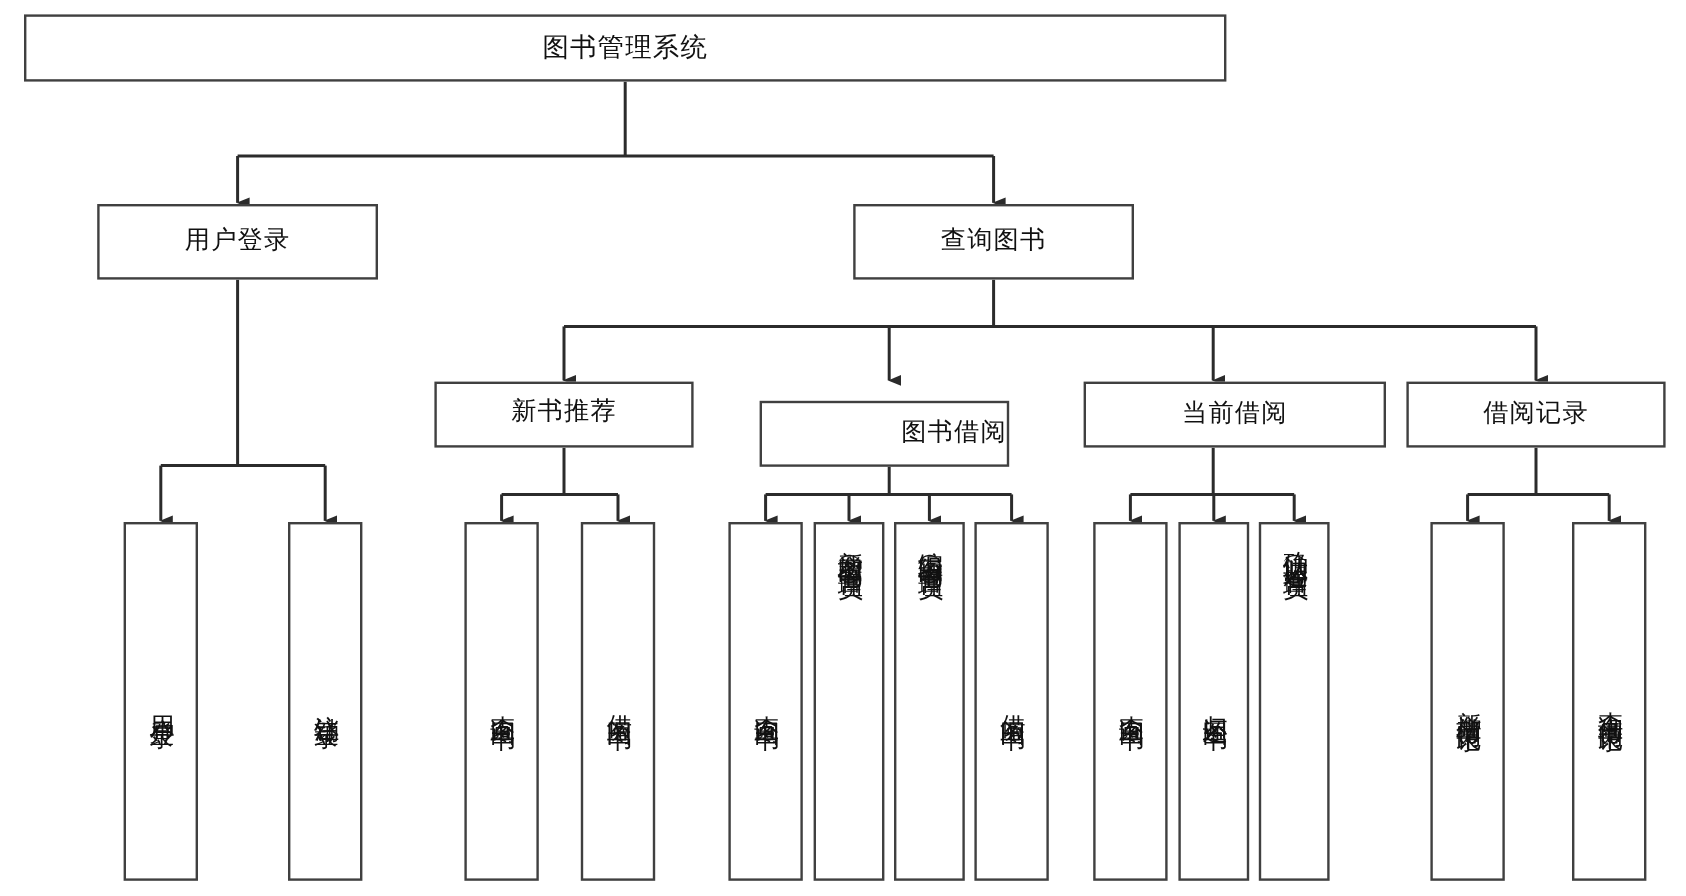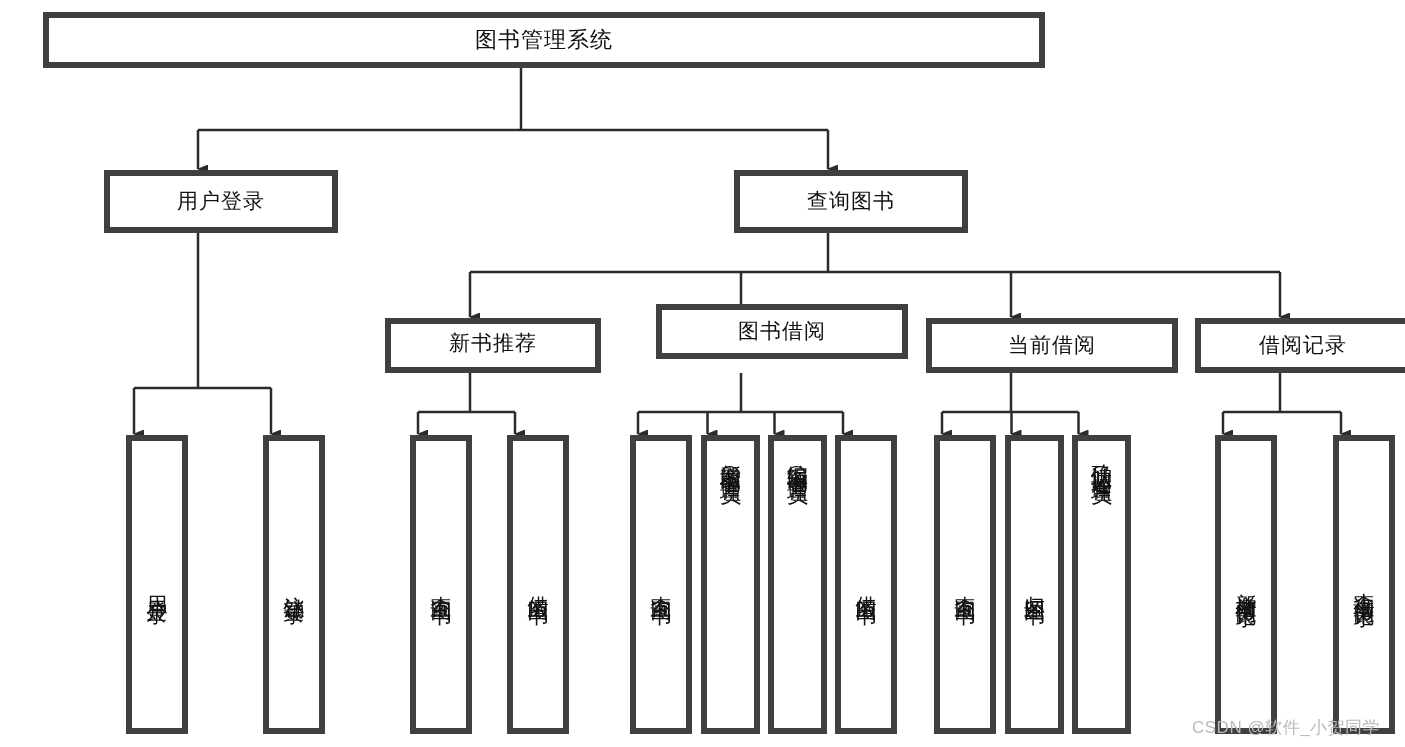--- a/index.html
+++ b/index.html
@@ -7,27 +7,26 @@
     font-family:"Liberation Sans","DejaVu Sans",sans-serif;
     width:1405px;height:747px;overflow:hidden;position:relative;
   }
   #diagram-root{position:relative;width:1405px;height:747px;background:#fff;}
   svg.connectors{position:absolute;left:0;top:0;width:1405px;height:747px;}
 
   .node{
     position:absolute;
     box-sizing:border-box;
     background:#ffffff;
-    border:6px solid #404040;
+    border:2px solid #404040;
     display:flex;
     align-items:center;
     justify-content:center;
     color:#111111;
     line-height:1.15;
-    margin-left:23px;
   }
   .node.horiz{
     font-size:21px;
     letter-spacing:1px;
   }
   .node.title{
     font-size:22px;
     letter-spacing:1px;
   }
   .node.vert{
@@ -104,21 +103,21 @@
       </div>
       <div class="node horiz" style="left: 81px; top: 170px; width: 234px; height: 63px;">
         <span>用户登录</span>
       </div>
       <div class="node horiz" style="left: 711px; top: 170px; width: 234px; height: 63px;">
         <span>查询图书</span>
       </div>
       <div class="node horiz" style="left: 362px; top: 318px; width: 216px; height: 55px; font-family: Liberation Mono, monospace;">
         <span>新书推荐</span>
       </div>
-      <div class="node horiz" style="left: 633px; top: 304px; width: 252px; height: 55px;">
+      <div class="node horiz" style="left: 633px; top: 334px; width: 208px; height: 55px; justify-content: flex-end;">
         <span>图书借阅</span>
       </div>
       <div class="node horiz" style="left: 903px; top: 318px; width: 252px; height: 55px;">
         <span>当前借阅</span>
       </div>
       <div class="node horiz" style="left: 1172px; top: 318px; width: 216px; height: 55px;">
         <span>借阅记录</span>
       </div>
       <div class="node vert centered" style="left: 103px; top: 435px; width: 62px; height: 299px;">
         <span>用户登录</span>
@@ -153,14 +152,13 @@
       <div class="node vert" style="left: 1049px; top: 435px; width: 59px; height: 299px;">
         <span>确认归还（管理员）</span>
       </div>
       <div class="node vert centered" style="left: 1192px; top: 435px; width: 62px; height: 299px;">
         <span>新增借阅记录</span>
       </div>
       <div class="node vert centered" style="left: 1310px; top: 435px; width: 62px; height: 299px;">
         <span>查询借阅记录</span>
       </div>
     </div>
-  <div class="watermark" style="left: 1192px; top: 716px;">CSDN @软件_小贺同学</div>
 </div>
 
 </body></html>

